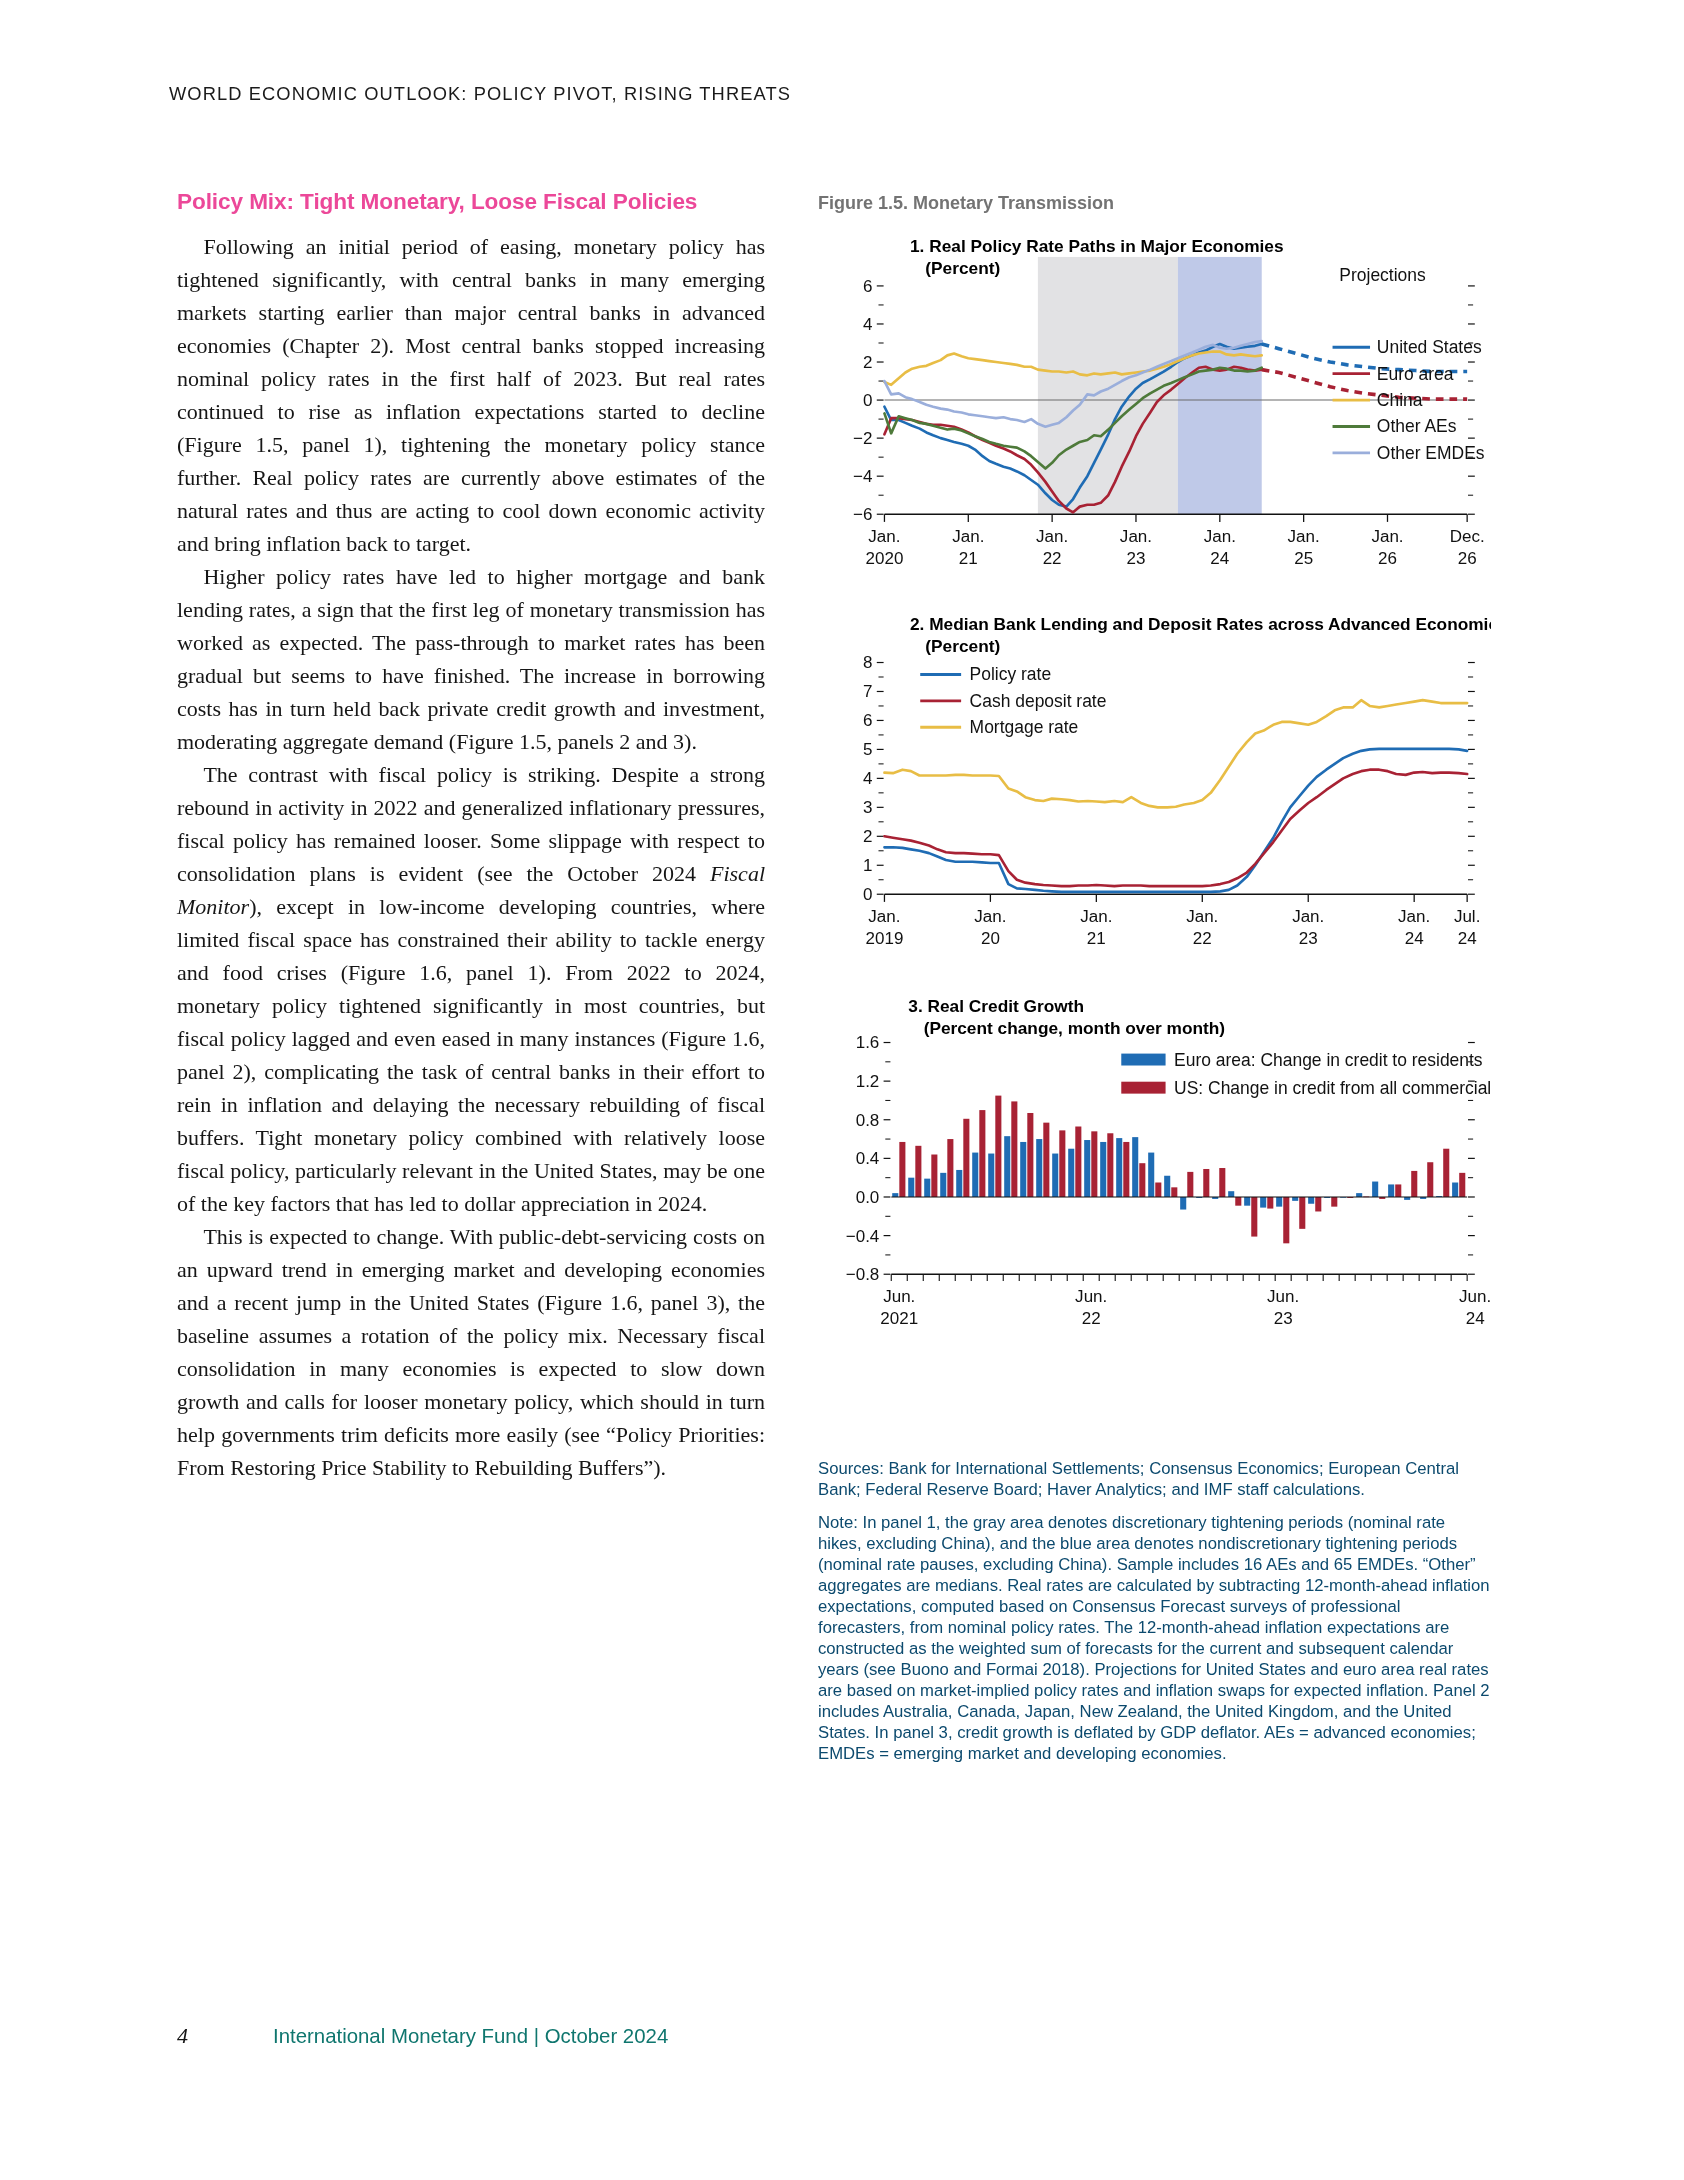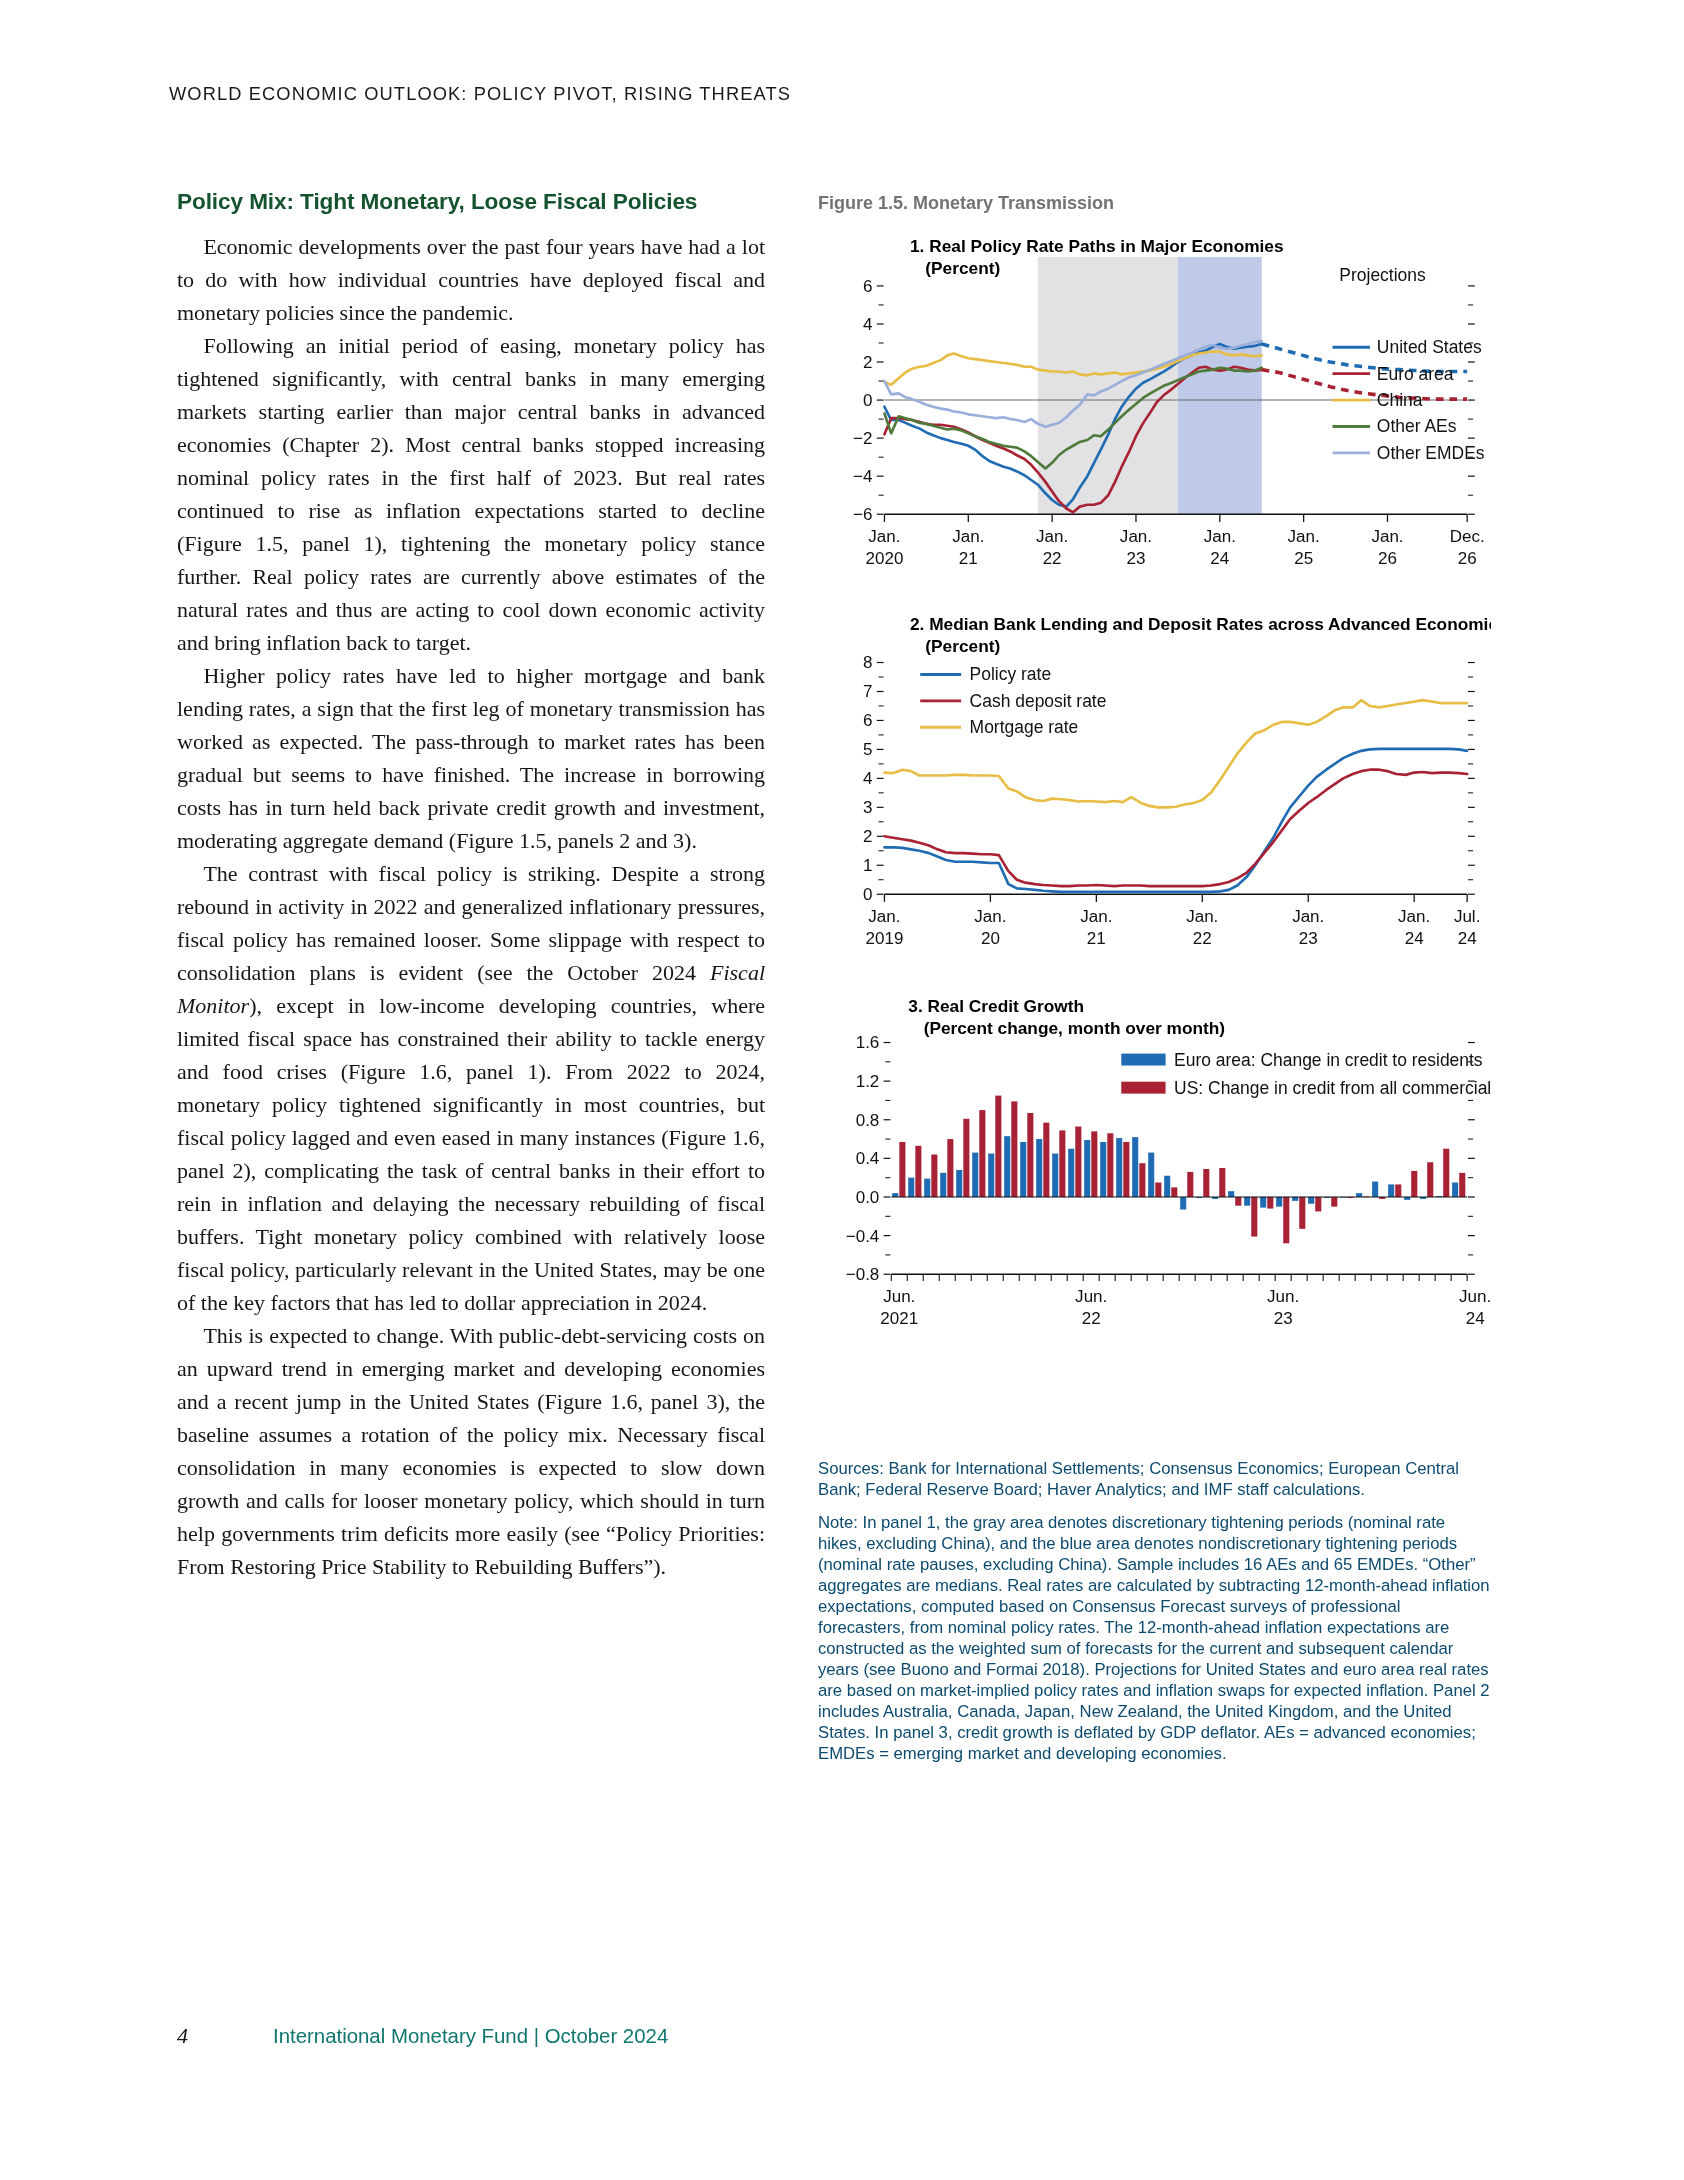--- a/index.html
+++ b/index.html
@@ -17,21 +17,21 @@
     font-size:18.3px;letter-spacing:1.1px;color:#1a1a1a;
     font-weight:400;white-space:nowrap;
   }
 
   
   .col-left{
     position:absolute;left:177px;top:189px;width:588px;
   }
   .sec-head{
     font-family:"Liberation Sans",sans-serif;
-    font-weight:bold;font-size:22.6px;color:#14532d;
+    font-weight:bold;font-size:22.6px;color:#ec4899;
     letter-spacing:-0.1px;margin:0 0 14.5px 0;white-space:nowrap;
   }
   .col-left p{
     margin:0;font-size:22px;line-height:33px;
     color:#161616;text-align:justify;text-indent:26.4px;
     -webkit-hyphens:none;hyphens:none;
   }
   .ital{font-style:italic;}
 
   
@@ -74,21 +74,20 @@
 </style>
 </head>
 <body>
 
 <div class="page">
 
   <div class="runhead">WORLD ECONOMIC OUTLOOK: POLICY PIVOT, RISING THREATS</div>
 
   <div class="col-left">
     <div class="sec-head">Policy Mix: Tight Monetary, Loose Fiscal Policies</div>
-    <p>Economic developments over the past four years have had a lot to do with how individual countries have deployed fiscal and monetary policies since the pandemic.</p>
     <p>Following an initial period of easing, monetary policy has tightened significantly, with central banks in many emerging markets starting earlier than major central banks in advanced economies (Chapter 2). Most central banks stopped increasing nominal policy rates in the first half of 2023. But real rates continued to rise as inflation expectations started to decline (Figure 1.5, panel 1), tightening the monetary policy stance further. Real policy rates are currently above estimates of the natural rates and thus are acting to cool down economic activity and bring inflation back to target.</p>
     <p>Higher policy rates have led to higher mortgage and bank lending rates, a sign that the first leg of monetary transmission has worked as expected. The pass-through to market rates has been gradual but seems to have finished. The increase in borrowing costs has in turn held back private credit growth and investment, moderating aggregate demand (Figure 1.5, panels 2 and 3).</p>
     <p><span>The contrast with fiscal policy is striking. Despite a strong rebound in activity in 2022 and generalized inflationary pressures, fiscal policy has remained looser. Some slippage with respect to consolidation plans is evident (see the October 2024 <span class="ital">Fiscal Monitor</span>), except in low-income developing countries, where limited fiscal space has constrained their ability to tackle energy and food crises (Figure 1.6, panel 1). From 2022 to 2024, monetary policy tightened significantly in most countries, but fiscal policy lagged and even eased in many instances (Figure 1.6, panel 2), complicating the task of central banks in their effort to rein in inflation and delaying the necessary rebuilding of fiscal buffers. Tight monetary policy combined with relatively loose fiscal policy, particularly relevant in the United States, may be one of the key factors that has led to dollar appreciation in 2024.</span></p>
     <p>This is expected to change. With public-debt-servicing costs on an upward trend in emerging market and developing economies and a recent jump in the United States (Figure 1.6, panel 3), the baseline assumes a rotation of the policy mix. Necessary fiscal consolidation in many economies is expected to slow down growth and calls for looser monetary policy, which should in turn help governments trim deficits more easily (see “Policy Priorities: From Restoring Price Stability to Rebuilding Buffers”).</p>
   </div>
 
   <div class="folio">4</div>
   <div class="footer-txt">International Monetary Fund | October 2024</div>
 
   <div class="col-right">

